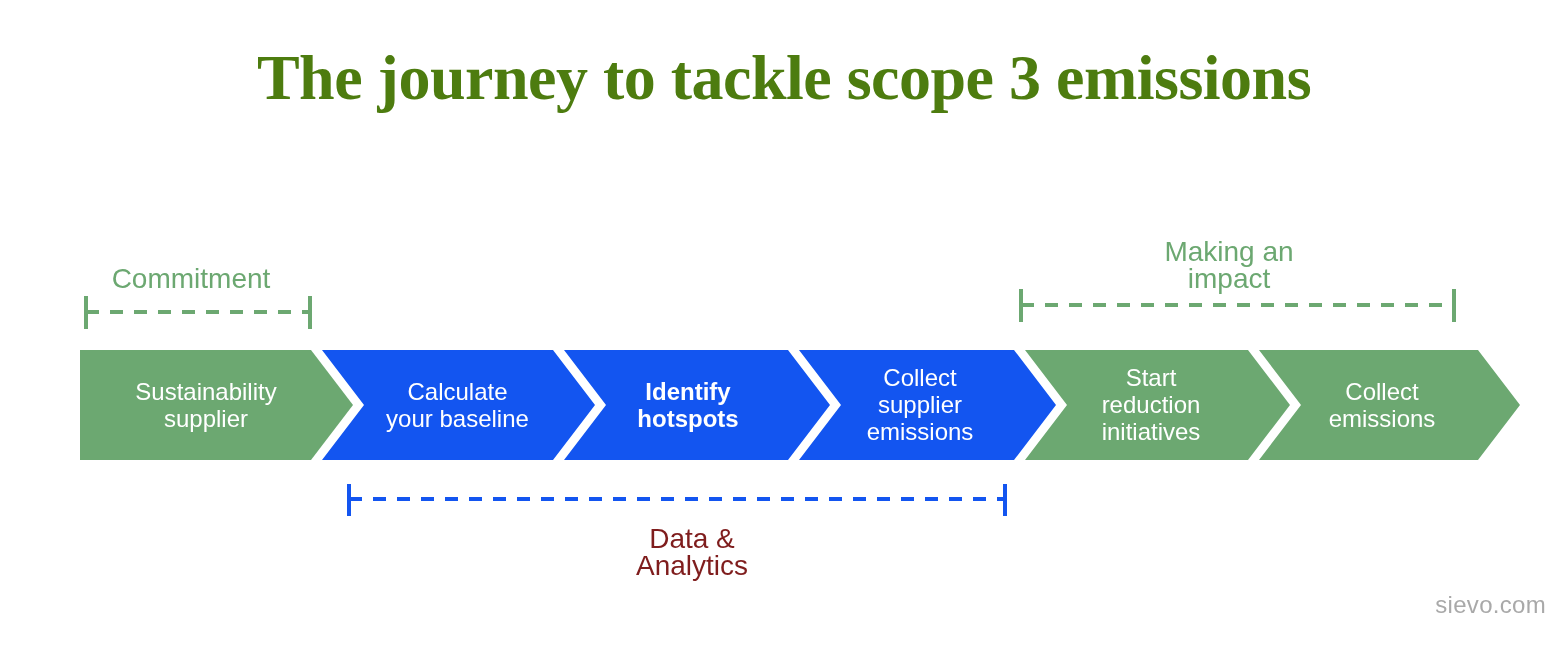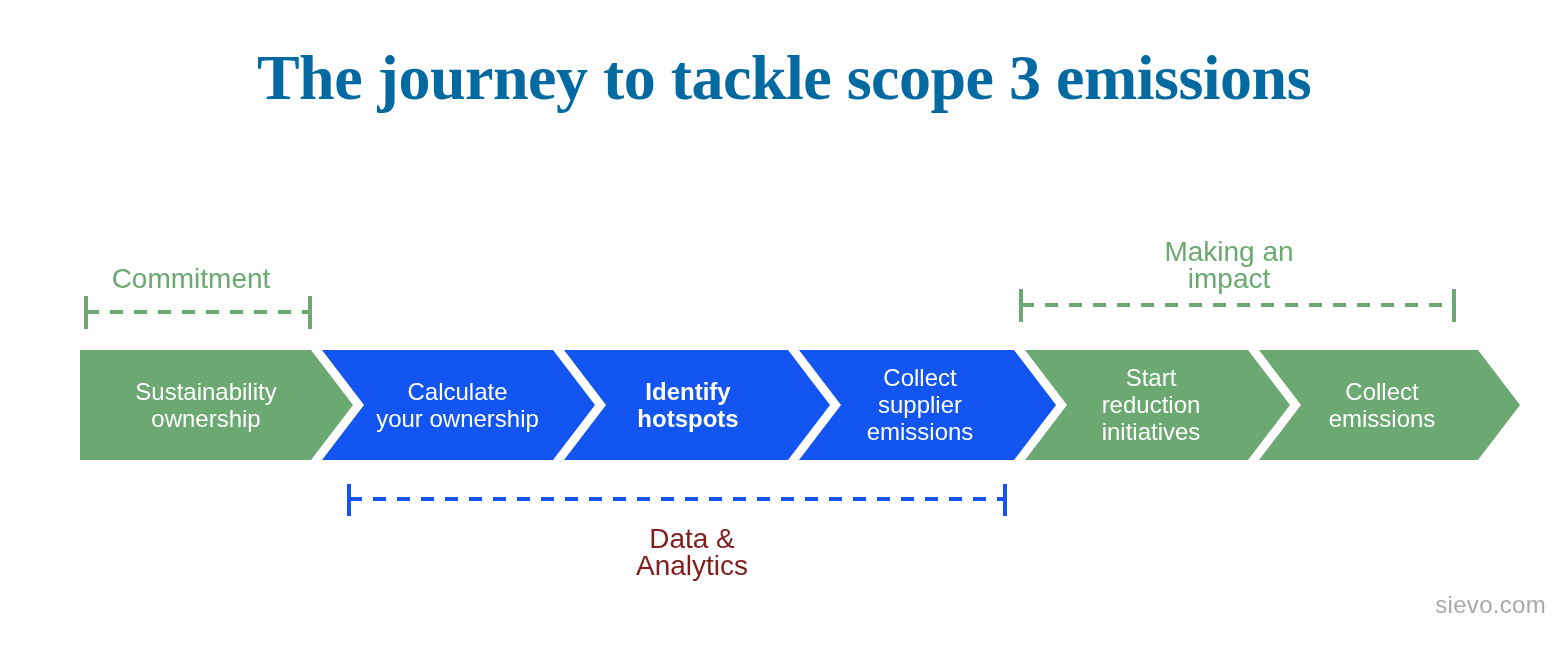--- a/index.html
+++ b/index.html
@@ -26,21 +26,21 @@
     position: absolute;
     left: 0;
     top: 40px;
     width: 1568px;
     text-align: center;
     font-family: "Liberation Serif", "DejaVu Serif", serif;
     font-weight: 700;
     font-size: 64px;
     line-height: 76px;
     letter-spacing: -0.5px;
-    color: #0369a1;
+    color: #4d7c0f;
     white-space: nowrap;
   }
 
   
   #band {
     position: absolute;
     left: 0;
     top: 0;
     width: 1568px;
     height: 647px;
@@ -117,24 +117,24 @@
     </g>
 
     <g>
       <line x1="349" y1="484" x2="349" y2="516" stroke="#1355f0" stroke-width="4"></line>
       <line x1="349" y1="499" x2="1005" y2="499" stroke="#1355f0" stroke-width="4" stroke-dasharray="13 11"></line>
       <line x1="1005" y1="484" x2="1005" y2="516" stroke="#1355f0" stroke-width="4"></line>
     </g>
   </svg>
 
   <div class="step-label" style="left:96px;  top:378px; width:220px;">Sustainability
-ownership</div>
+supplier</div>
 
   <div class="step-label" style="left:350px; top:378px; width:215px;">Calculate
-your ownership</div>
+your baseline</div>
 
   <div class="step-label" style="left:590px; top:378px; width:196px;font-weight:bold;">Identify
 hotspots</div>
 
   <div class="step-label" style="left:828px; top:364px; width:184px;">Collect
 supplier
 emissions</div>
 
   <div class="step-label" style="left:1058px;top:364px; width:186px;">Start
 reduction

